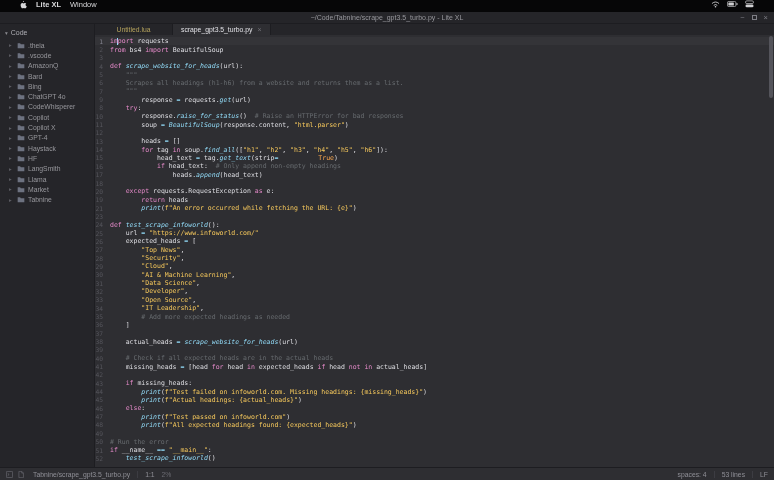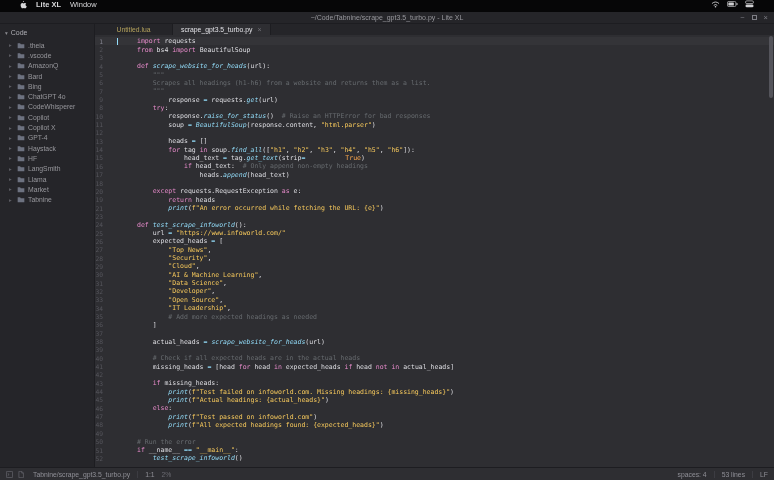--- a/index.html
+++ b/index.html
@@ -42,21 +42,21 @@
   .tab.modified .tab-label{ color:#b3a15c; }
   .tab.active{ background:#2e2e32; color:#e1e1e6; }
   .tab .close{ color:#6f6f76; font-size:7px; }
 
   
   .editor{ flex:1; position:relative; background:#2e2e32; overflow:hidden;
     font-family:"DejaVu Sans Mono",monospace; }
   .line-highlight{ position:absolute; left:0; right:0; top:2px; height:8.35px; background:#343438; }
   .caret{ position:absolute; left:22px; top:2.5px; width:1px; height:7.5px; background:#93DDFA; }
   .lines{ position:relative; padding-top:2px; }
-  .line{ display:flex; height:8.35px; align-items:center;gap:27px; }
+  .line{ display:flex; height:8.35px; align-items:center; }
   .ln{ width:15px; padding-right:7px; text-align:right; color:#55555c;
     font-size:6.3px; flex-shrink:0; }
   .line.cur .ln{ color:#83838f; }
   .code{ white-space:pre; font-size:6.5px; }
   .tk-n{ color:#dfdfe4; } .tk-k{ color:#E58AC9; } .tk-f{ color:#93DDFA;font-style:italic; }
   .tk-s{ color:#f7c95c; } .tk-c{ color:#676b6f; } .tk-o{ color:#93DDFA; }
   .tk-l{ color:#FFA94D;margin-left:40px; }
   .scroll-thumb{ position:absolute; top:1px; right:1px; width:4px; height:62px;
     background:#54545b; border-radius:2px; }
 

